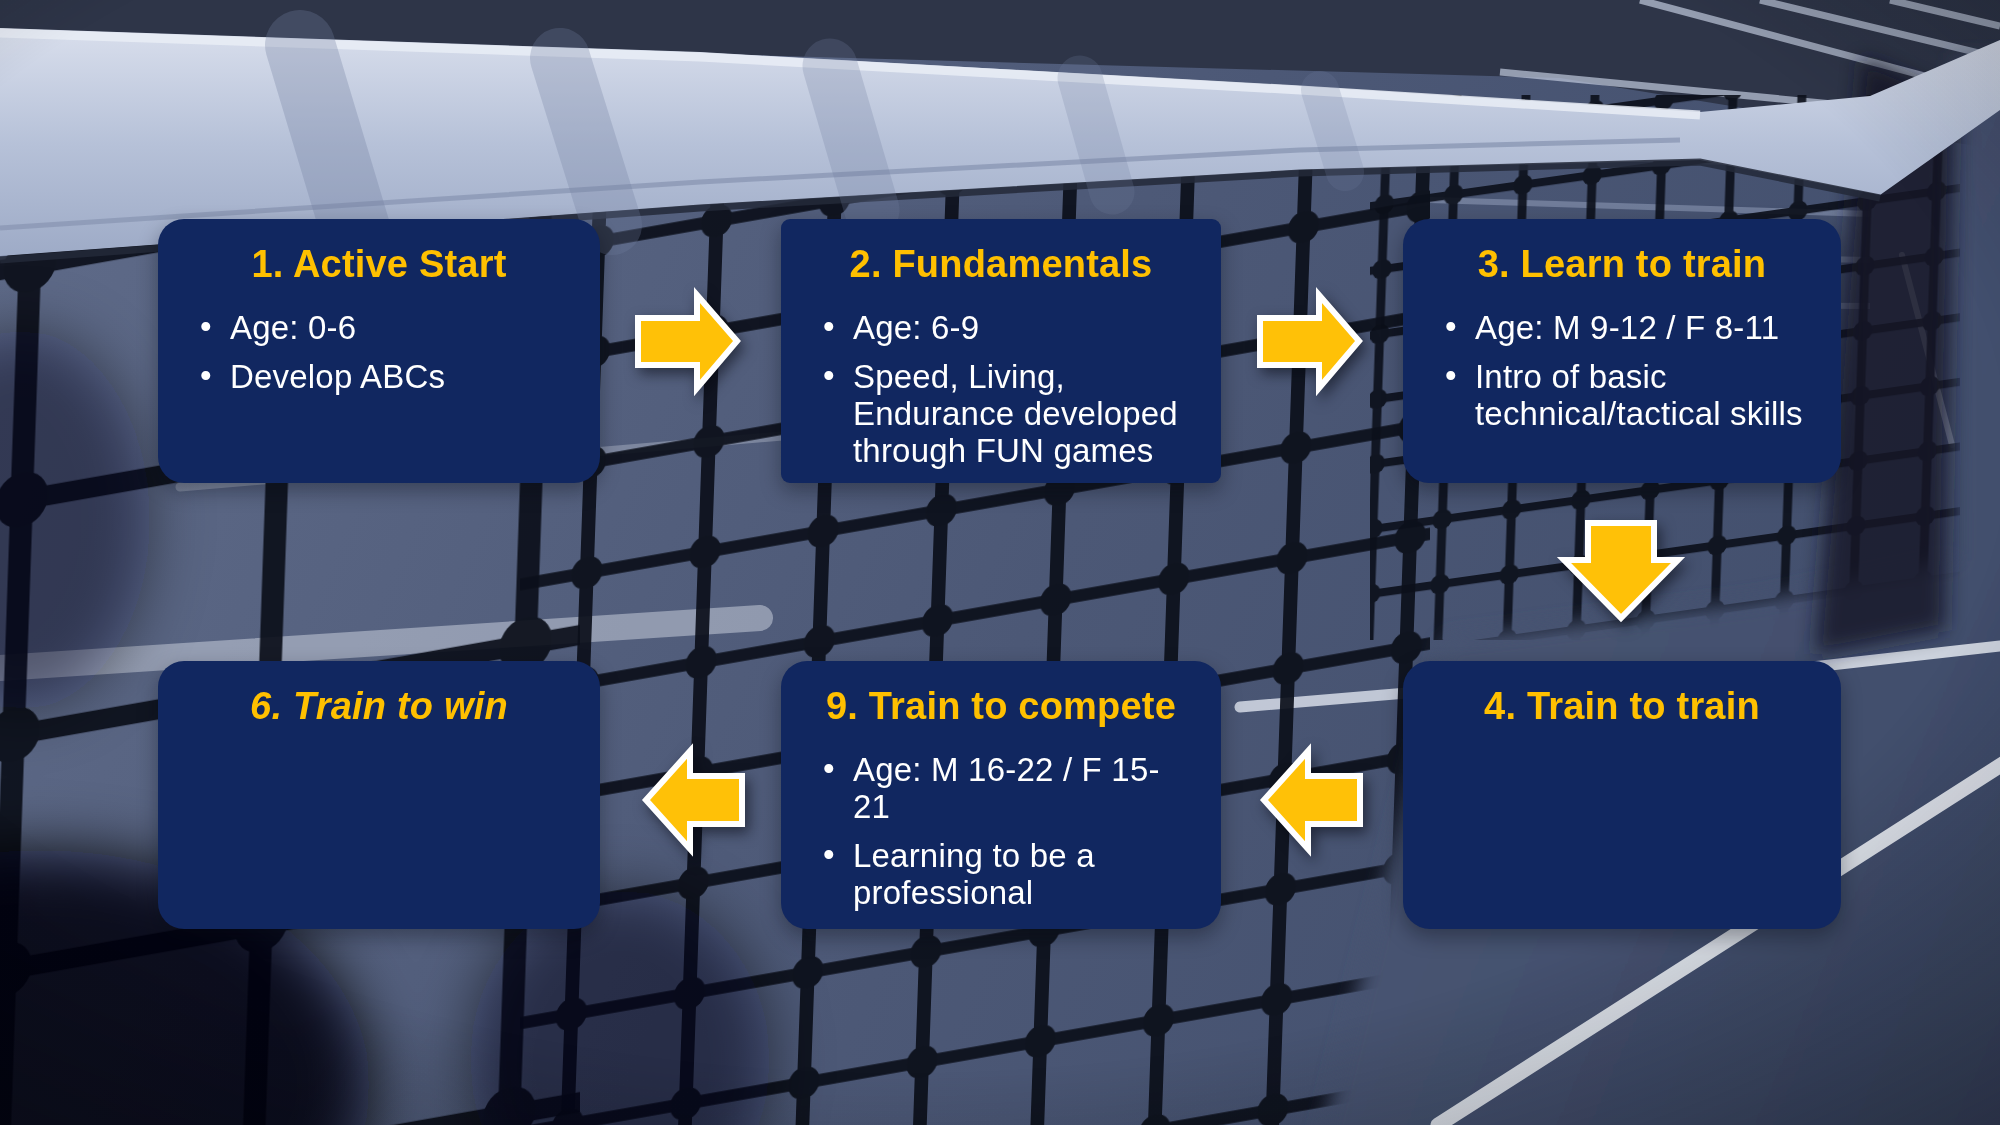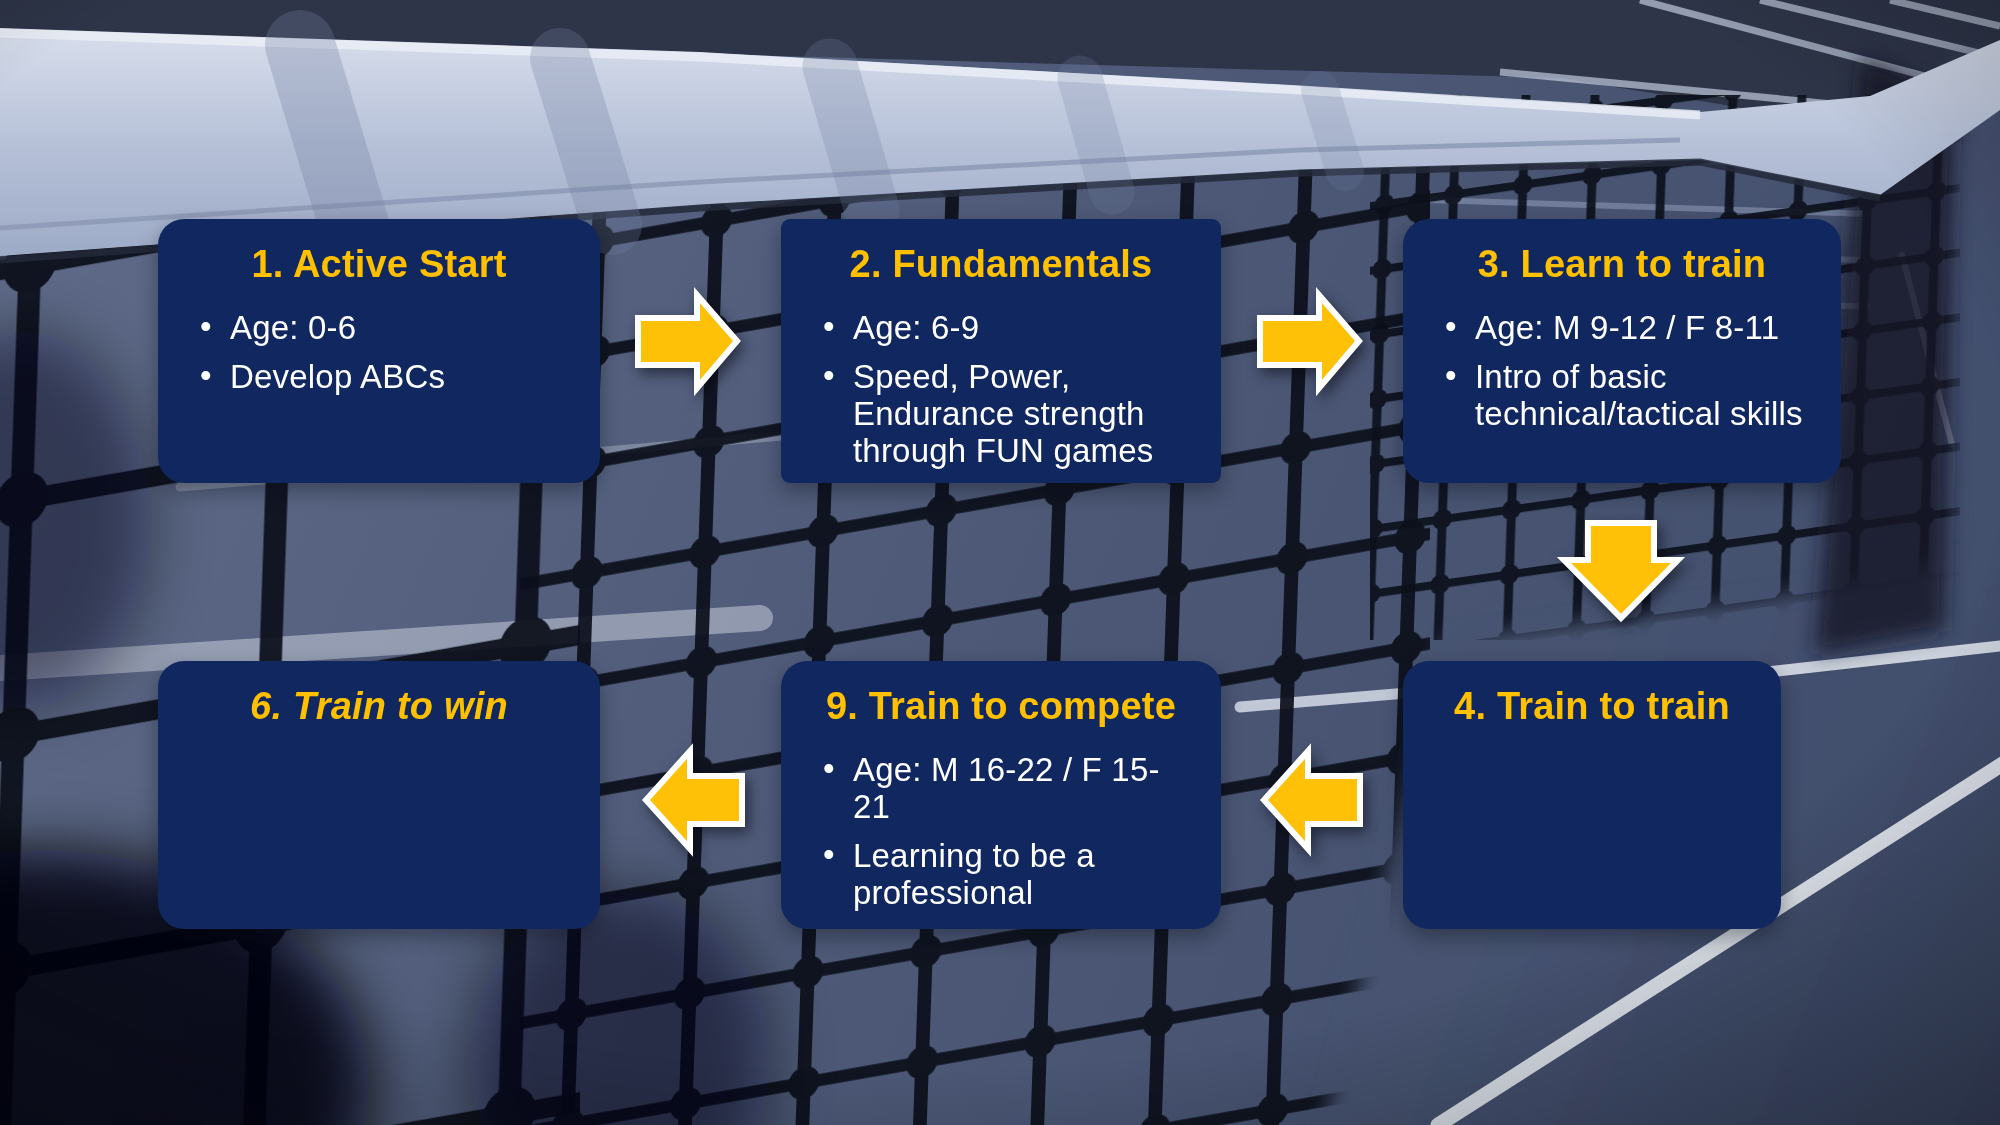--- a/index.html
+++ b/index.html
@@ -13,21 +13,21 @@
   }
   .bg{position:absolute; inset:0; width:2000px; height:1125px;}
   .stage-box{
     position:absolute; background:var(--box); border-radius:26px;
     padding:16px 28px 0 28px; box-sizing:border-box; color:var(--text);
     box-shadow:0 8px 20px rgba(5,8,18,.35);
   }
   .pos-1{left:158px;top:219px;width:442px;height:264px;}
   .pos-2{left:781px;top:219px;width:440px;height:264px;border-radius:9px;}
   .pos-3{left:1403px;top:219px;width:438px;height:264px;}
-  .pos-4{left:1403px;top:661px;width:378px;height:268px;}
+  .pos-4{left:1403px;top:661px;width:438px;height:268px;border-radius:27px;}
   .pos-5{left:781px;top:661px;width:440px;height:268px;}
   .pos-6{left:158px;top:661px;width:442px;height:268px;font-style:italic;}
   .stage-title{
     font-size:38px; font-weight:bold; color:var(--gold); text-align:center;
     margin:8px 0 24px 0; white-space:nowrap; letter-spacing:.2px;
   }
   .stage-bullets{list-style:none; margin:8px; padding:0 0 0 6px; max-width:378px;}
   .stage-bullets li{
     position:relative; padding-left:30px; font-size:33px; line-height:1.12;
     margin-bottom:12px; letter-spacing:.2px;
@@ -153,21 +153,21 @@
     <ul class="stage-bullets">
       <li>Age: 0-6</li>
       <li>Develop ABCs</li>
     </ul>
   </div>
 
   <div class="stage-box pos-2">
     <div class="stage-title">2. Fundamentals</div>
     <ul class="stage-bullets">
       <li>Age: 6-9</li>
-      <li>Speed, Power, Endurance strength through FUN games</li>
+      <li>Speed, Living, Endurance developed through FUN games</li>
     </ul>
   </div>
 
   <div class="stage-box pos-3">
     <div class="stage-title">3. Learn to train</div>
     <ul class="stage-bullets">
       <li>Age: M 9-12 / F 8-11</li>
       <li>Intro of basic technical/tactical skills</li>
     </ul>
   </div>

